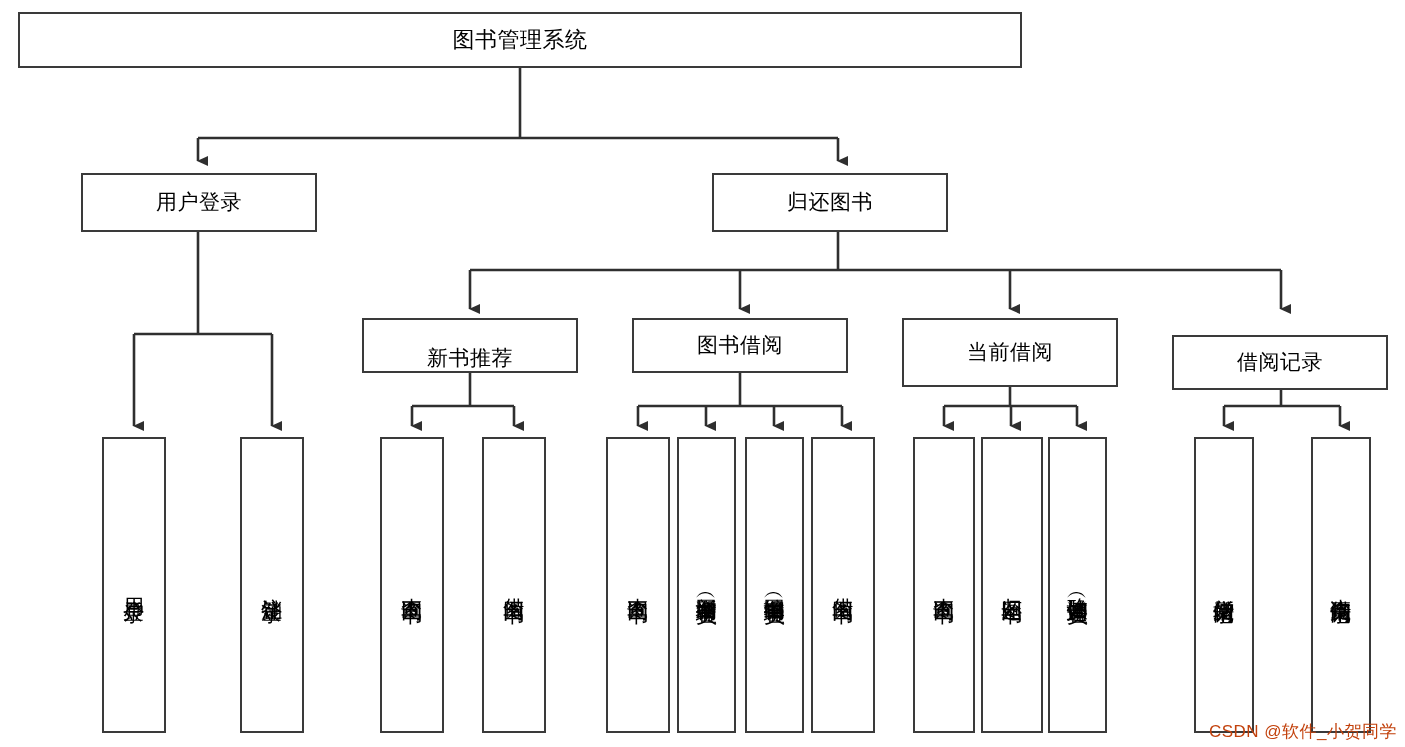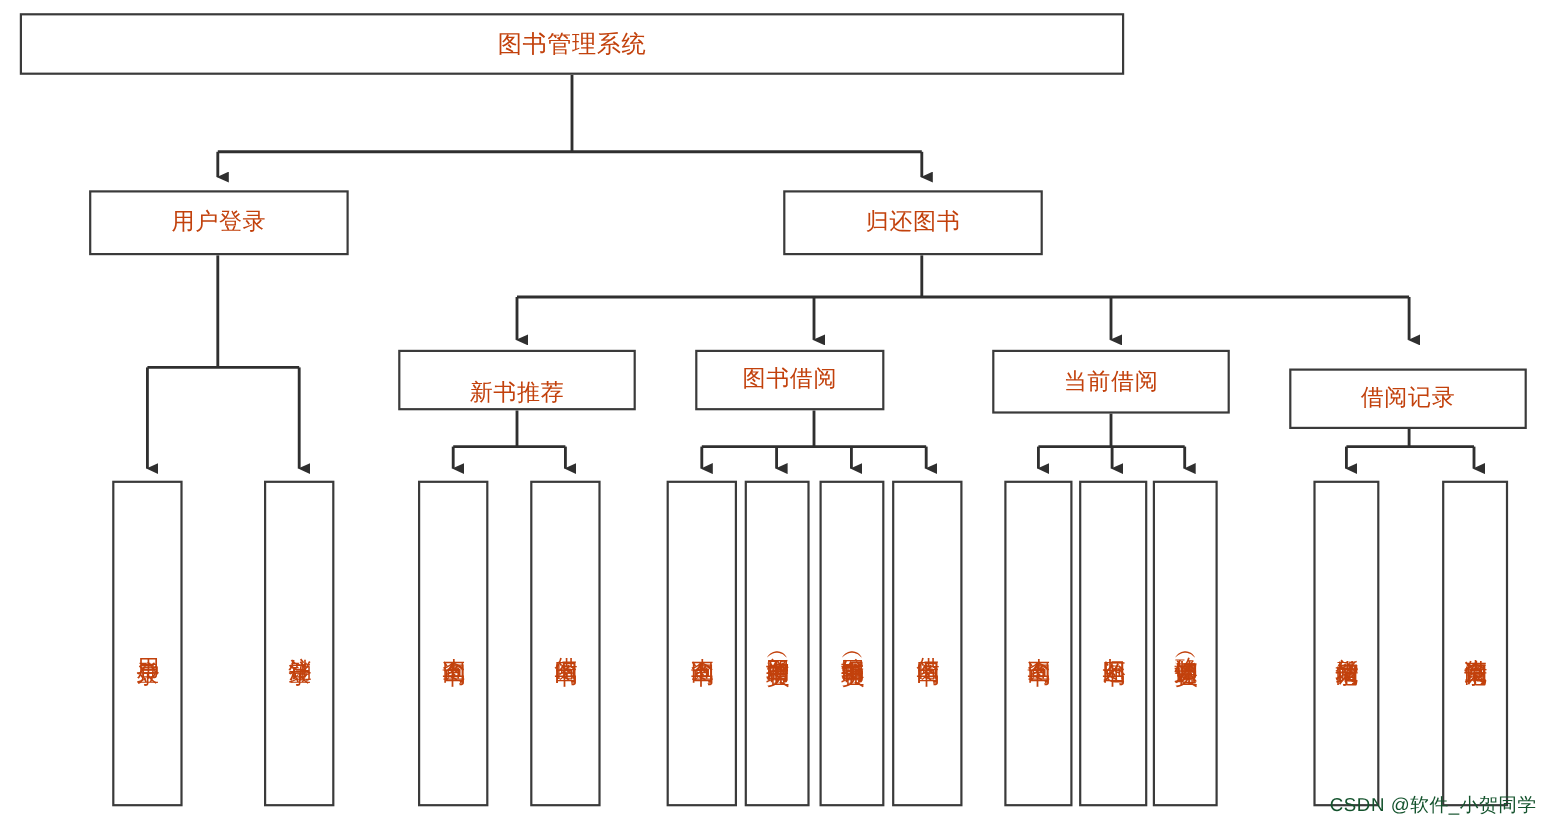--- a/index.html
+++ b/index.html
@@ -27,21 +27,21 @@
     pointer-events: none;
   }
   .node {
     position: absolute;
     box-sizing: border-box;
     background: #ffffff;
     border: 2px solid #3a3a3a;
     display: flex;
     align-items: center;
     justify-content: center;
-    color: #c2410c;
+    color: #000000;
     z-index: 2;
   }
   .node-label {
     display: block;
     text-align: center;
     line-height: 1.18;
     white-space: nowrap;
   }
   
   .node.horiz .node-label {
@@ -67,21 +67,21 @@
   }
   .node.vert.long .node-label {
     font-size: 21px;
     letter-spacing: 1px;
   }
   .watermark {
     position: absolute;
     right: 8px;
     bottom: 4px;
     font-size: 17px;
-    color: #14532d;
+    color: #c2410c;
     letter-spacing: 0.5px;
     z-index: 5;
     white-space: nowrap;
   }
 </style>
 </head>
 <body>
 
 <div id="canvas">
 
@@ -144,24 +144,24 @@
   <div class="node horiz" style="left:81px; top:173px; width:236px; height:59px;">
     <span class="node-label">用户登录</span>
   </div>
   <div class="node horiz" style="left:712px; top:173px; width:236px; height:59px;">
     <span class="node-label">归还图书</span>
   </div>
 
   <div class="node horiz" style="left:362px; top:318px; width:216px; height:55px;align-items:flex-end;">
     <span class="node-label">新书推荐</span>
   </div>
-  <div class="node horiz" style="left:632px; top:318px; width:172px; height:55px;">
+  <div class="node horiz" style="left:632px; top:318px; width:216px; height:55px;">
     <span class="node-label">图书借阅</span>
   </div>
-  <div class="node horiz" style="left:902px; top:318px; width:216px; height:58px;font-family:Liberation Serif, serif;">
+  <div class="node horiz" style="left:902px; top:318px; width:216px; height:69px;">
     <span class="node-label">当前借阅</span>
   </div>
   <div class="node horiz" style="left:1172px; top:335px; width:216px; height:55px;">
     <span class="node-label">借阅记录</span>
   </div>
 
   <div class="node vert" style="left:102px; top:437px; width:64px; height:296px;">
     <span class="node-label">用户登录</span>
   </div>
   <div class="node vert" style="left:240px; top:437px; width:64px; height:296px;">

